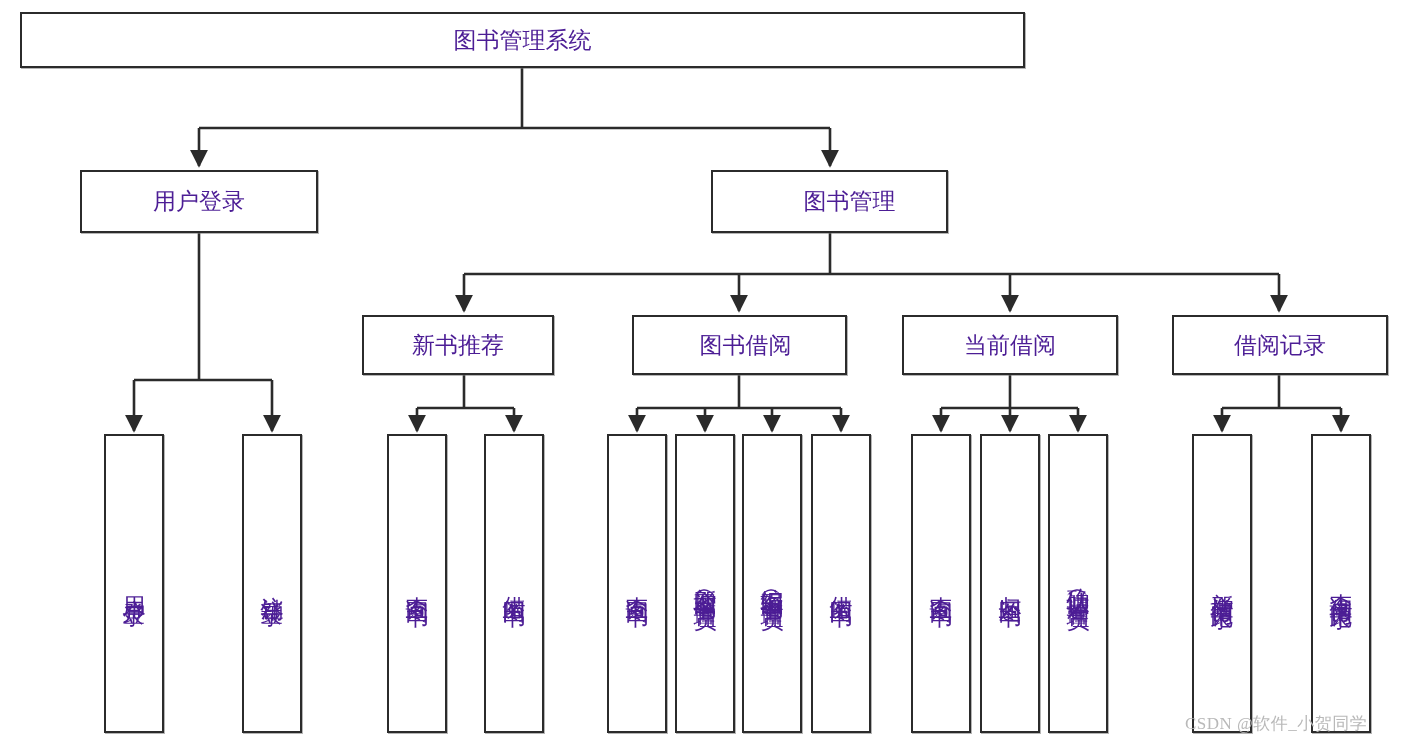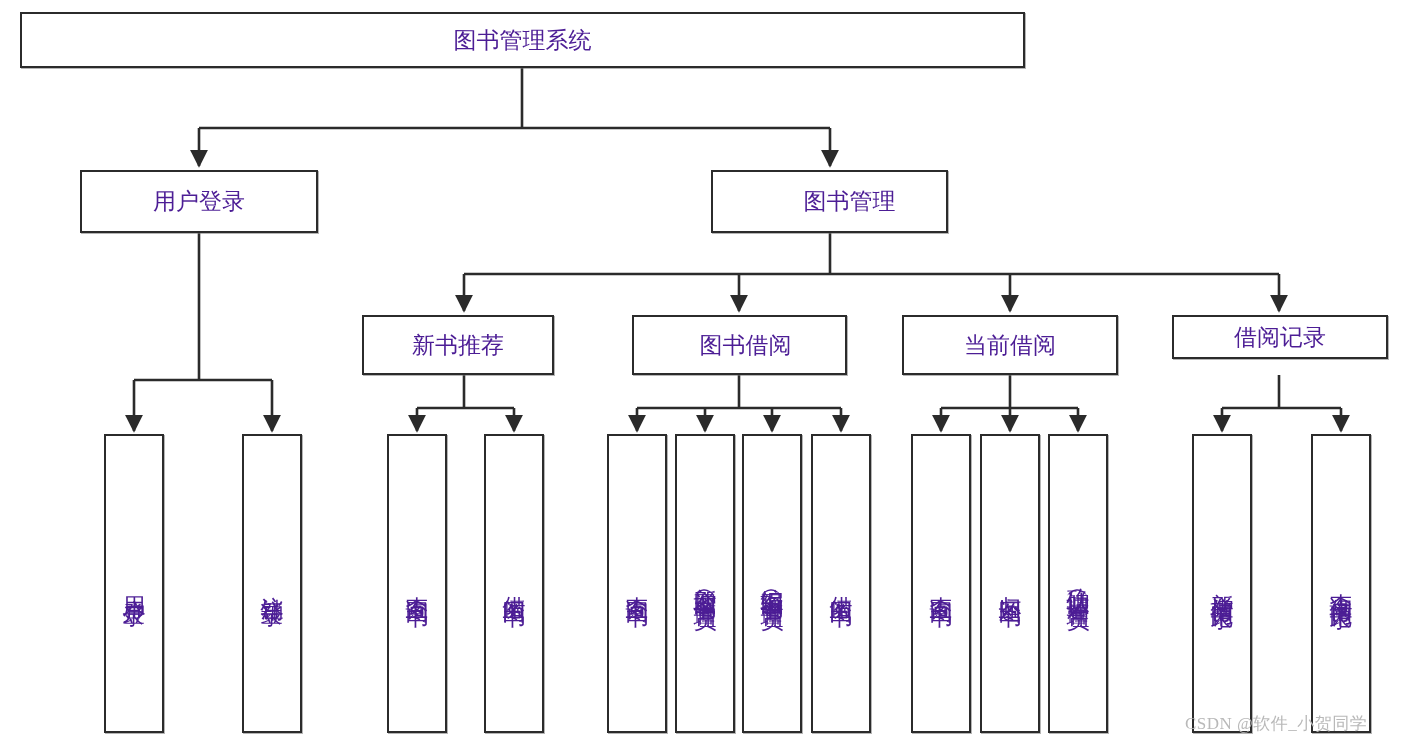--- a/index.html
+++ b/index.html
@@ -145,21 +145,21 @@
   </div>
 
   <div class="node horizontal" style="left:632px; top:315px; width:215px; height:60px;padding-left:12px;">
     <span class="node-label">图书借阅</span>
   </div>
 
   <div class="node horizontal" style="left:902px; top:315px; width:216px; height:60px;">
     <span class="node-label">当前借阅</span>
   </div>
 
-  <div class="node horizontal" style="left:1172px; top:315px; width:216px; height:44px;">
+  <div class="node horizontal" style="left:1172px; top:315px; width:216px; height:60px;">
     <span class="node-label">借阅记录</span>
   </div>
 
   <div class="node vertical" style="left:104px; top:434px; width:60px; height:299px;">
     <span class="node-label">用户登录</span>
   </div>
 
   <div class="node vertical" style="left:242px; top:434px; width:60px; height:299px;">
     <span class="node-label">注销登录</span>
   </div>

